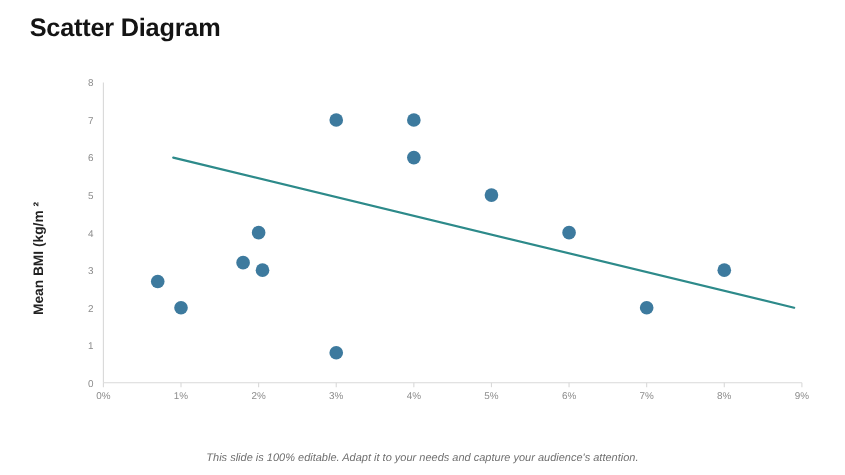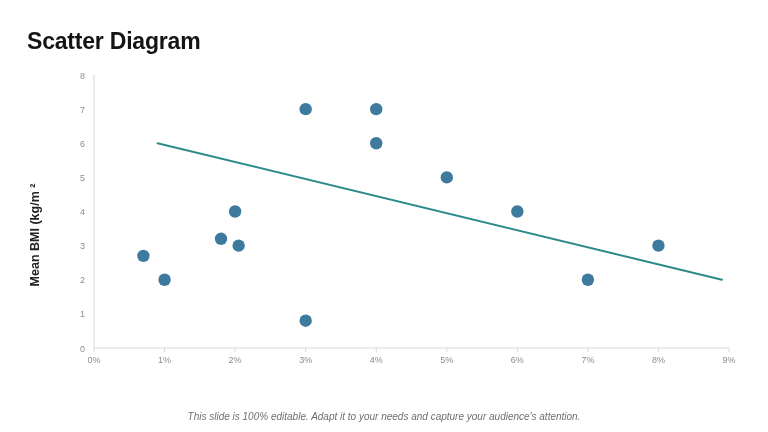--- a/index.html
+++ b/index.html
@@ -18,21 +18,20 @@
   
   .slide-title {
     position: absolute;
     left: 27px;
     top: 12px;
     font-size: 23px;
     font-weight: bold;
     color: #141414;
     letter-spacing: -0.2px;
     white-space: nowrap;
-    margin-top: 16px;
   }
 
   
   .chart-area {
     position: absolute;
     left: 0;
     top: 60px;
     width: 768px;
     height: 320px;
   }

